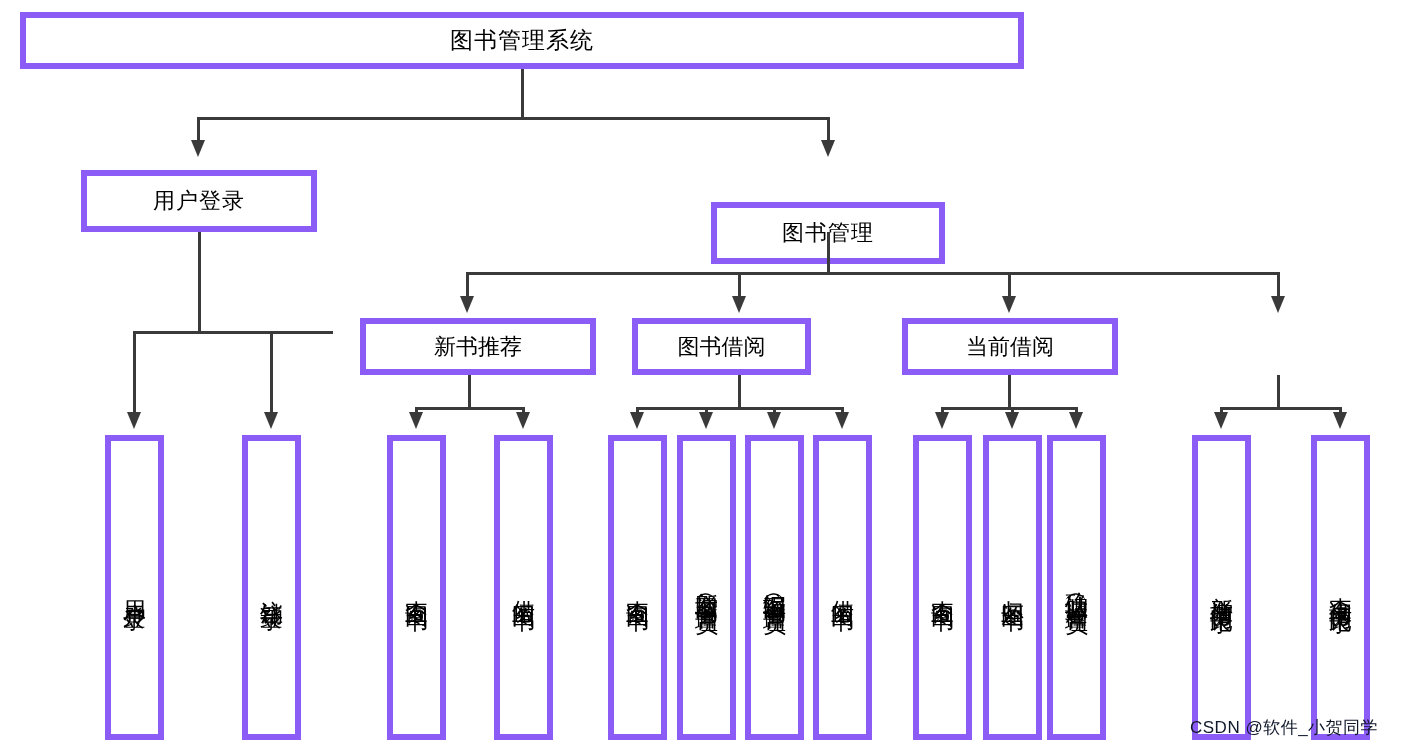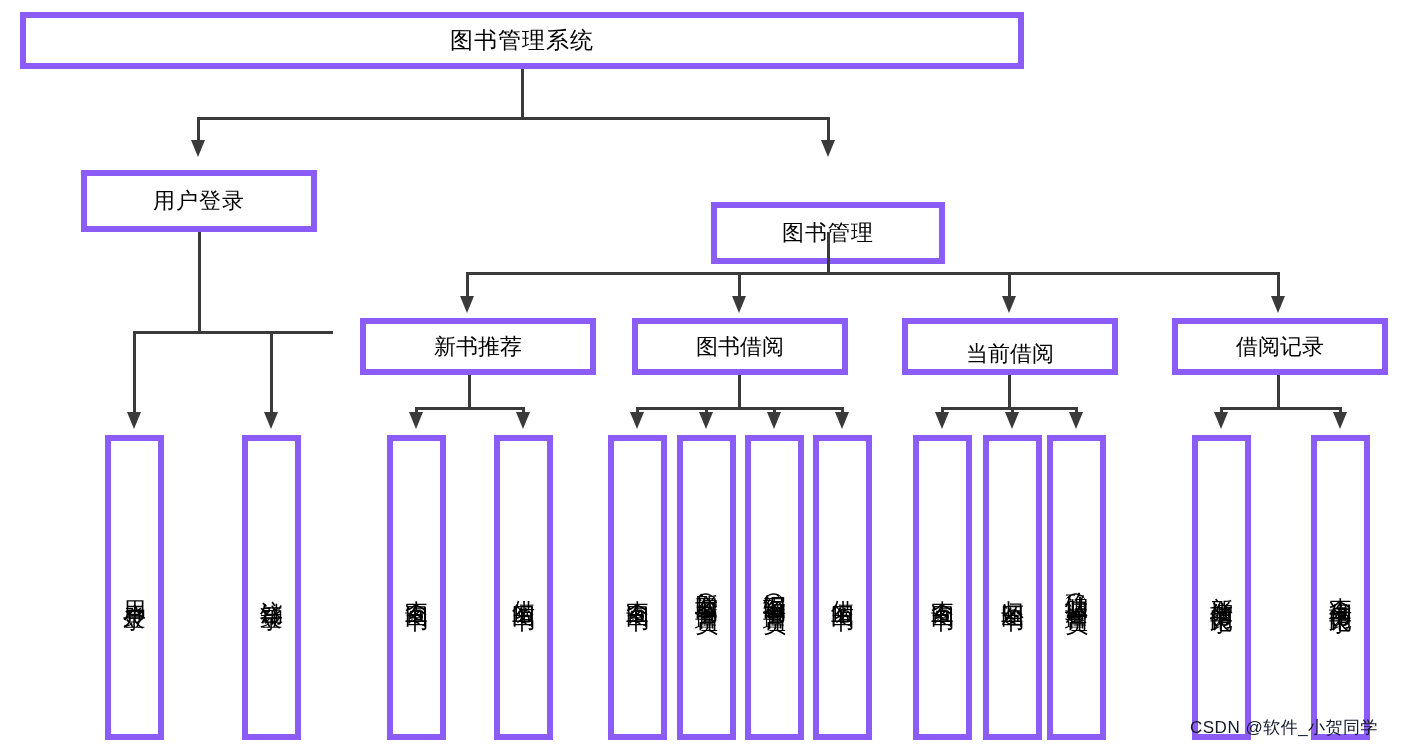--- a/index.html
+++ b/index.html
@@ -101,28 +101,25 @@
   <div class="ln vln" style="left:738px;top:272px;width:3px;height:28px;"></div>
   <div class="arw" style="left:732px;top:296px;"></div>
   <div class="ln vln" style="left:1008px;top:272px;width:3px;height:28px;"></div>
   <div class="arw" style="left:1002px;top:296px;"></div>
   <div class="ln vln" style="left:1277px;top:272px;width:3px;height:28px;"></div>
   <div class="arw" style="left:1271px;top:296px;"></div>
 
   <div class="node lvl3" style="left:360px;top:318px;width:236px;height:57px;">
     <span>新书推荐</span>
   </div>
-  <div class="node lvl3" style="left:632px;top:318px;width:216px;height:57px;">
+  <div class="node lvl3" style="left:632px;top:318px;width:179px;height:57px;">
     <span>图书借阅</span>
   </div>
-  <div class="node lvl3" style="left:902px;top:318px;width:216px;height:57px;align-items:flex-end;">
+  <div class="node lvl3" style="left:902px;top:318px;width:216px;height:57px;">
     <span>当前借阅</span>
-  </div>
-  <div class="node lvl3" style="left:1172px;top:318px;width:216px;height:57px;">
-    <span>借阅记录</span>
   </div>
 
   <div class="ln vln" style="left:468px;top:375px;width:3px;height:33px;"></div>
   <div class="ln hln" style="left:415px;top:407px;width:110px;height:3px;"></div>
   <div class="ln vln" style="left:415px;top:407px;width:3px;height:10px;"></div>
   <div class="arw" style="left:409px;top:412px;"></div>
   <div class="ln vln" style="left:522px;top:407px;width:3px;height:10px;"></div>
   <div class="arw" style="left:516px;top:412px;"></div>
 
   <div class="ln vln" style="left:738px;top:375px;width:3px;height:33px;"></div>

